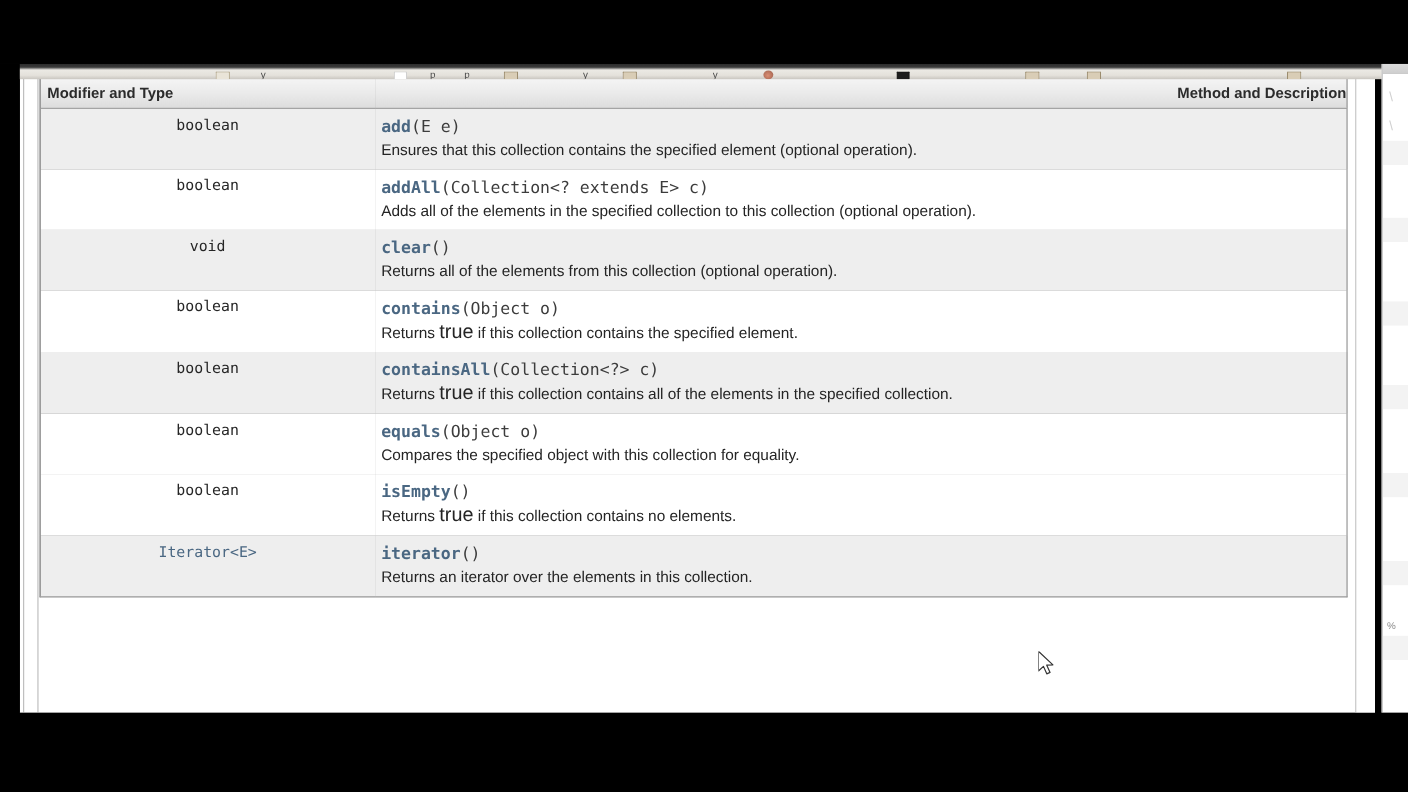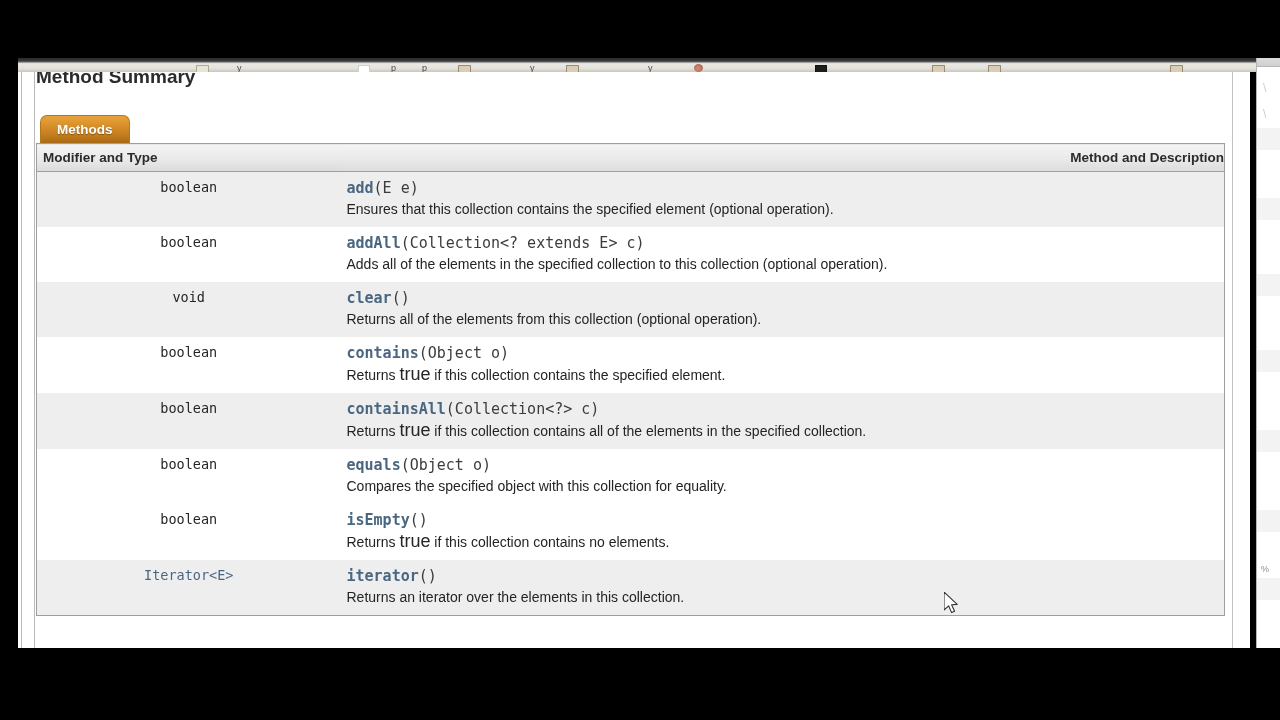--- a/index.html
+++ b/index.html
@@ -315,25 +315,21 @@
 
 <div id="screen">
 
   <div class="viewport">
 
     <div class="frame-line" style="left:3px;"></div>
     <div class="frame-line" style="left:16px;"></div>
 
     <div class="doc">
 
-      <h3 class="page-title">Method Summary</h3>
-
-      <div class="tab-row">
-        <span class="tab">Methods</span>
-      </div>
+
 
       <table class="method-summary">
         <thead>
           <tr>
             <th class="col-type">Modifier and Type</th>
             <th class="col-desc">Method and Description</th>
           </tr>
         </thead>
         <tbody id="rows-body">
             <tr class="alt">

